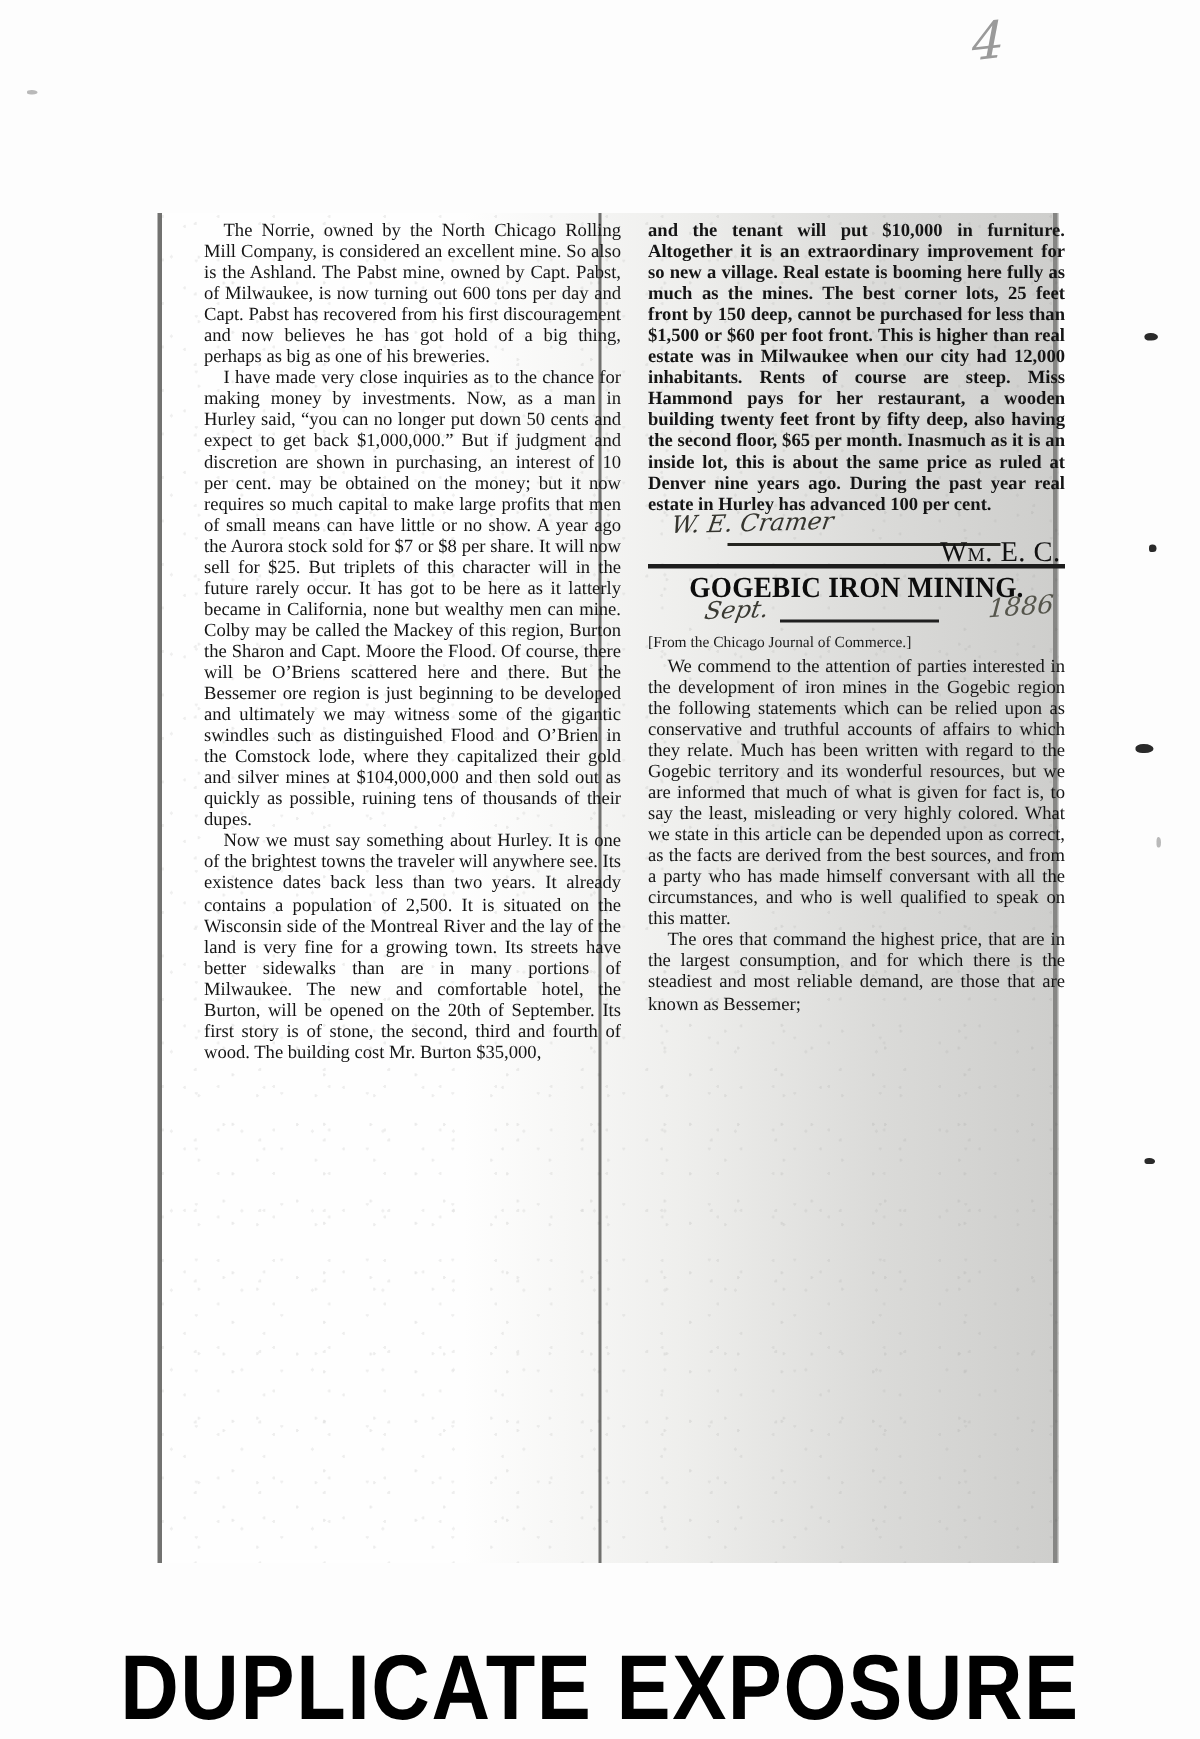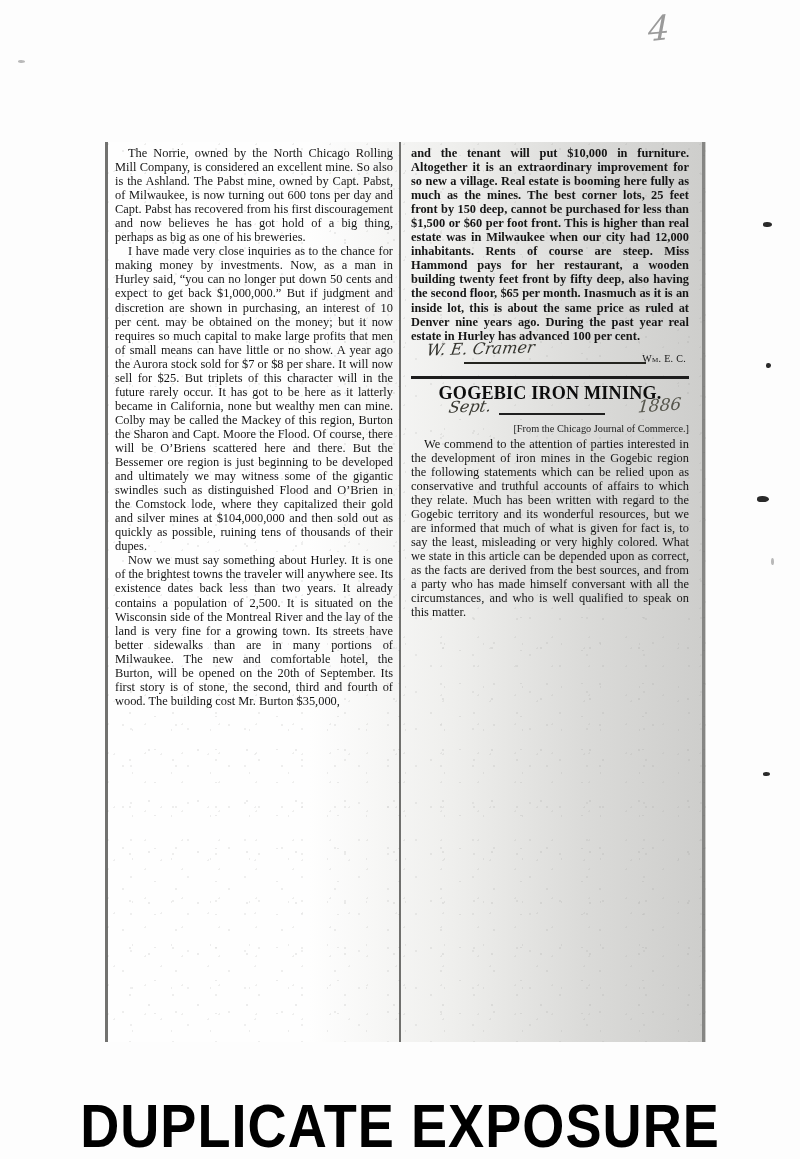--- a/index.html
+++ b/index.html
@@ -97,20 +97,21 @@
   .column {
     position: absolute;
     top: 4px;
     width: 278px;
     font-size: 12.4px;
     line-height: 14.05px;
     color: #151515;
     text-align: justify;
     text-justify: inter-word;
     font-family: "Liberation Serif", serif;
+    margin-left: 21px;
   }
   #column-left  { left: 11px; }
   #column-right { left: 307px; }
 
   .para {
     margin: 0;
     text-indent: 13px;
     hyphens: manual;
   }
   .para.cont { text-indent: 0; font-weight: bold; }
@@ -136,22 +137,22 @@
     position: absolute;
     left: 53px;
     top: 18px;
     width: 182px;
     height: 2px;
     background: #24241f;
   }
   #signature-initials {
     position: absolute;
     right: 3px;
-    top: 8px;
-    font-size: 10px;
+    top: 18px;
+    font-size: 19px;
     font-variant: small-caps;
     letter-spacing: .3px;
     color: #121212;
     white-space: nowrap;
   }
 
   
   #article-divider {
     margin-top: 6px;
     height: 3px;
@@ -196,21 +197,21 @@
     position: absolute;
     right: 8px;
     top: -3px;
     font-family: "DejaVu Serif", serif;
     font-style: italic;
     font-size: 17px;
     color: #55554c;
     transform: skewX(-8deg) rotate(-4deg);
   }
   #source-credit {
-    text-align: right;
+    text-align: left;
     font-size: 10.3px;
     color: #1a1a1a;
     margin-top: 0;
     margin-bottom: 1px;
   }
 
   
   #duplicate-exposure-banner {
     position: absolute;
     left: 0;
@@ -266,19 +267,20 @@
 
       <div id="date-line">
         <span id="date-month">Sept.</span>
         <div id="date-rule"></div>
         <span id="date-year">1886</span>
       </div>
 
       <div id="source-credit">[From the Chicago Journal of Commerce.]</div>
 
       <p class="para">We commend to the attention of parties interested in the development of iron mines in the Gogebic region the following statements which can be relied upon as conservative and truthful accounts of affairs to which they relate. Much has been written with regard to the Gogebic territory and its wonderful resources, but we are informed that much of what is given for fact is, to say the least, misleading or very highly colored. What we state in this article can be depended upon as correct, as the facts are derived from the best sources, and from a party who has made himself conversant with all the circumstances, and who is well qualified to speak on this matter.</p>
+      <p class="para">The ores that command the highest price, that are in the largest consumption, and for which there is the steadiest and most reliable demand, are those that are known as Bessemer;</p>
     </div>
 
   </div>
 
   <div id="duplicate-exposure-banner">DUPLICATE EXPOSURE</div>
 
 </div>
 
 </body></html>

